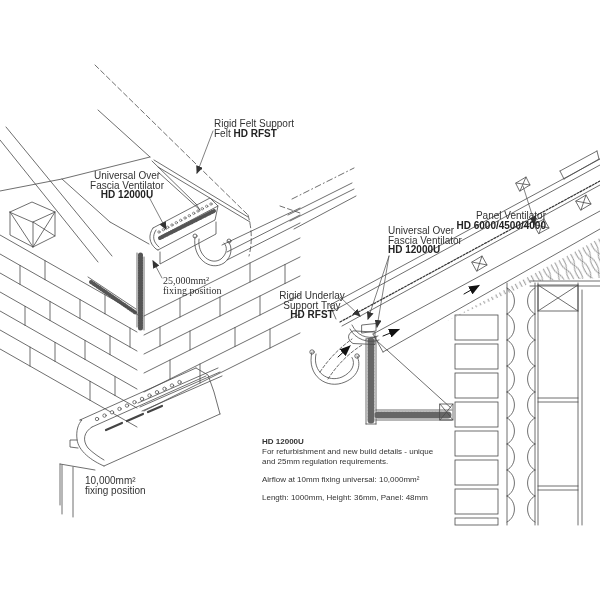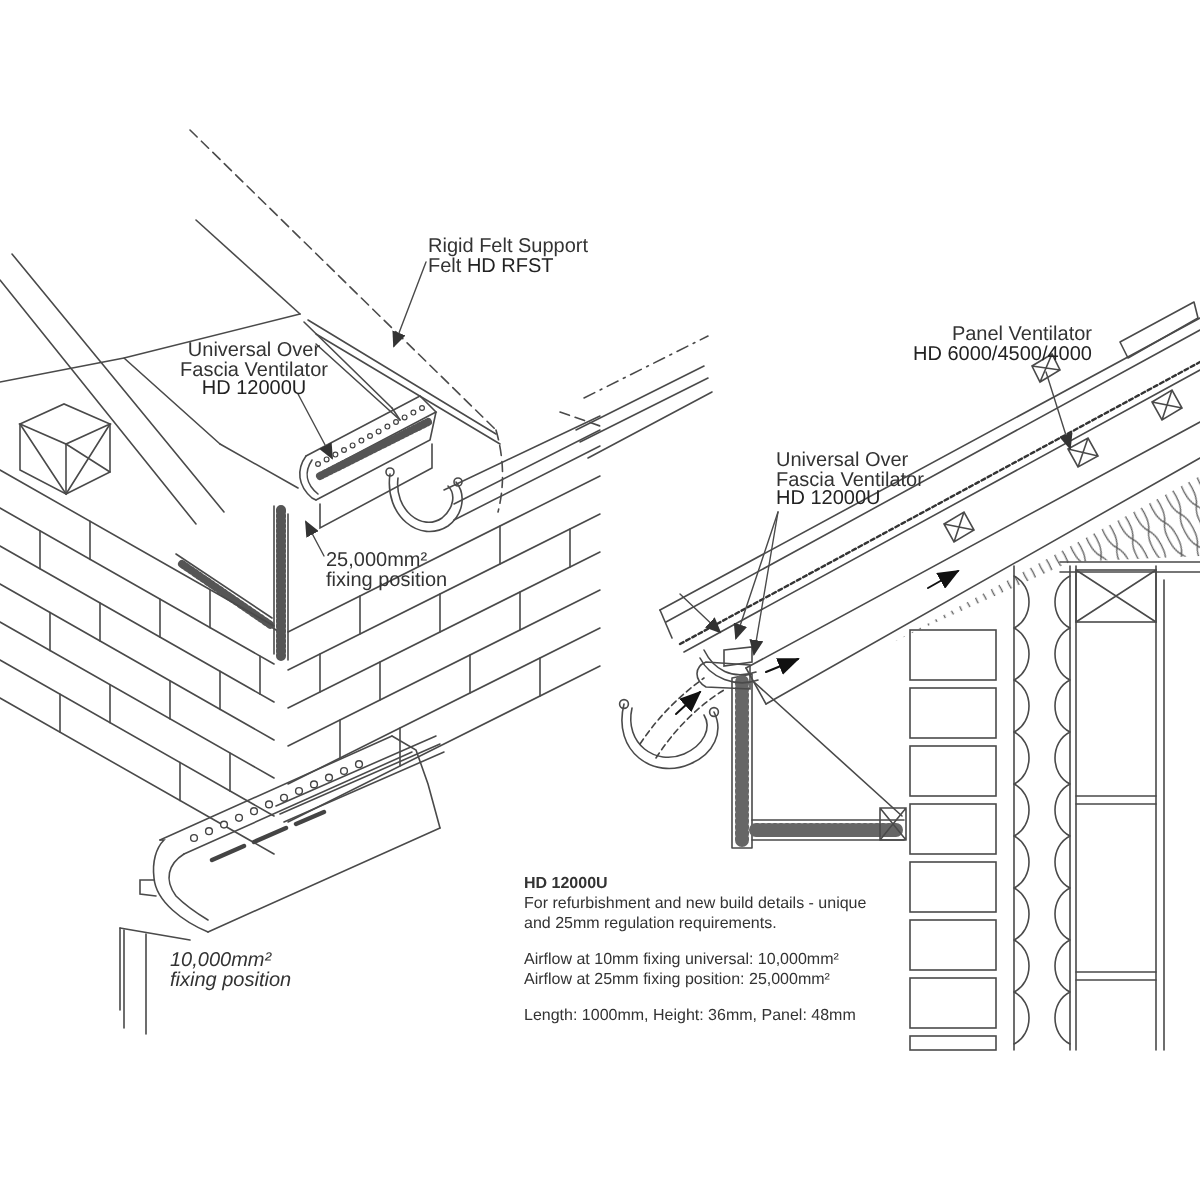--- a/index.html
+++ b/index.html
@@ -1,22 +1,22 @@
 <!DOCTYPE html>
 <html><head>
 <meta charset="utf-8">
 <style>
   html,body{margin:0;padding:0;background:#fff;}
   #canvas{position:relative;width:600px;height:600px;background:#fff;overflow:hidden;
           font-family:"Liberation Sans", sans-serif;color:#333;}
   #linework{position:absolute;left:0;top:0;}
   .lbl{position:absolute;font-size:10px;line-height:9.5px;color:#333;white-space:nowrap;}
-  .lbl b{font-weight:normal;color:#222;}
+  .lbl b{font-weight:bold;color:#222;}
   .center{text-align:center;}
-  .right{text-align:right;}
+  .right{text-align:right;margin-top:48px;}
   .desc{position:absolute;font-size:8px;line-height:10px;color:#333;}
   .desc .sp{height:8px;}
 </style>
 </head>
 <body>
 
 <div id="canvas">
 
 <svg id="linework" width="600" height="600" viewBox="0 0 600 600" fill="none" stroke="#4a4a4a" stroke-width="0.8" stroke-linecap="round">
   <defs>
@@ -259,46 +259,50 @@
     <div>Rigid Felt Support</div>
     <div><span>Felt </span><b>HD RFST</b></div>
   </div>
 
   <div class="lbl center" style="left:86px;top:171px;width:82px;">
     <div>Universal Over</div>
     <div>Fascia Ventilator</div>
     <div><b>HD 12000U</b></div>
   </div>
 
-  <div class="lbl" style="left:163px;top:276px;">
+  <div class="lbl" style="left:163px;top:276px;font-family:Liberation Serif, serif;">
     <div>25,000mm²</div>
     <div>fixing position</div>
   </div>
 
   <div class="lbl right" style="left:450px;top:163px;width:96px;">
     <div>Panel Ventilator</div>
     <div><b>HD 6000/4500/4000</b></div>
   </div>
 
   <div class="lbl" style="left:388px;top:226px;">
     <div>Universal Over</div>
     <div>Fascia Ventilator</div>
     <div><b>HD 12000U</b></div>
   </div>
 
-
-  <div class="lbl" style="left:85px;top:476px;font-style:italic;">
+  <div class="lbl center" style="left:272px;top:291px;width:80px;">
+    <div>Rigid Underlay</div>
+    <div>Support Tray</div>
+    <div><b>HD RFST</b></div>
+  </div>
+
+  <div class="lbl" style="left:85px;top:476px;">
     <div>10,000mm²</div>
     <div>fixing position</div>
   </div>
 
   <div class="desc" style="left:262px;top:437px;width:180px;">
     <div><b>HD 12000U</b></div>
     <div>For refurbishment and new build details - unique</div>
     <div>and 25mm regulation requirements.</div>
     <div class="sp"></div>
     <div>Airflow at 10mm fixing universal: 10,000mm²</div>
-    <div>Airflow at 25mm fixing position: 25,000mm²</div>
     <div class="sp"></div>
     <div>Length: 1000mm, Height: 36mm, Panel: 48mm</div>
   </div>
 
 </div>
 
 </body></html>

